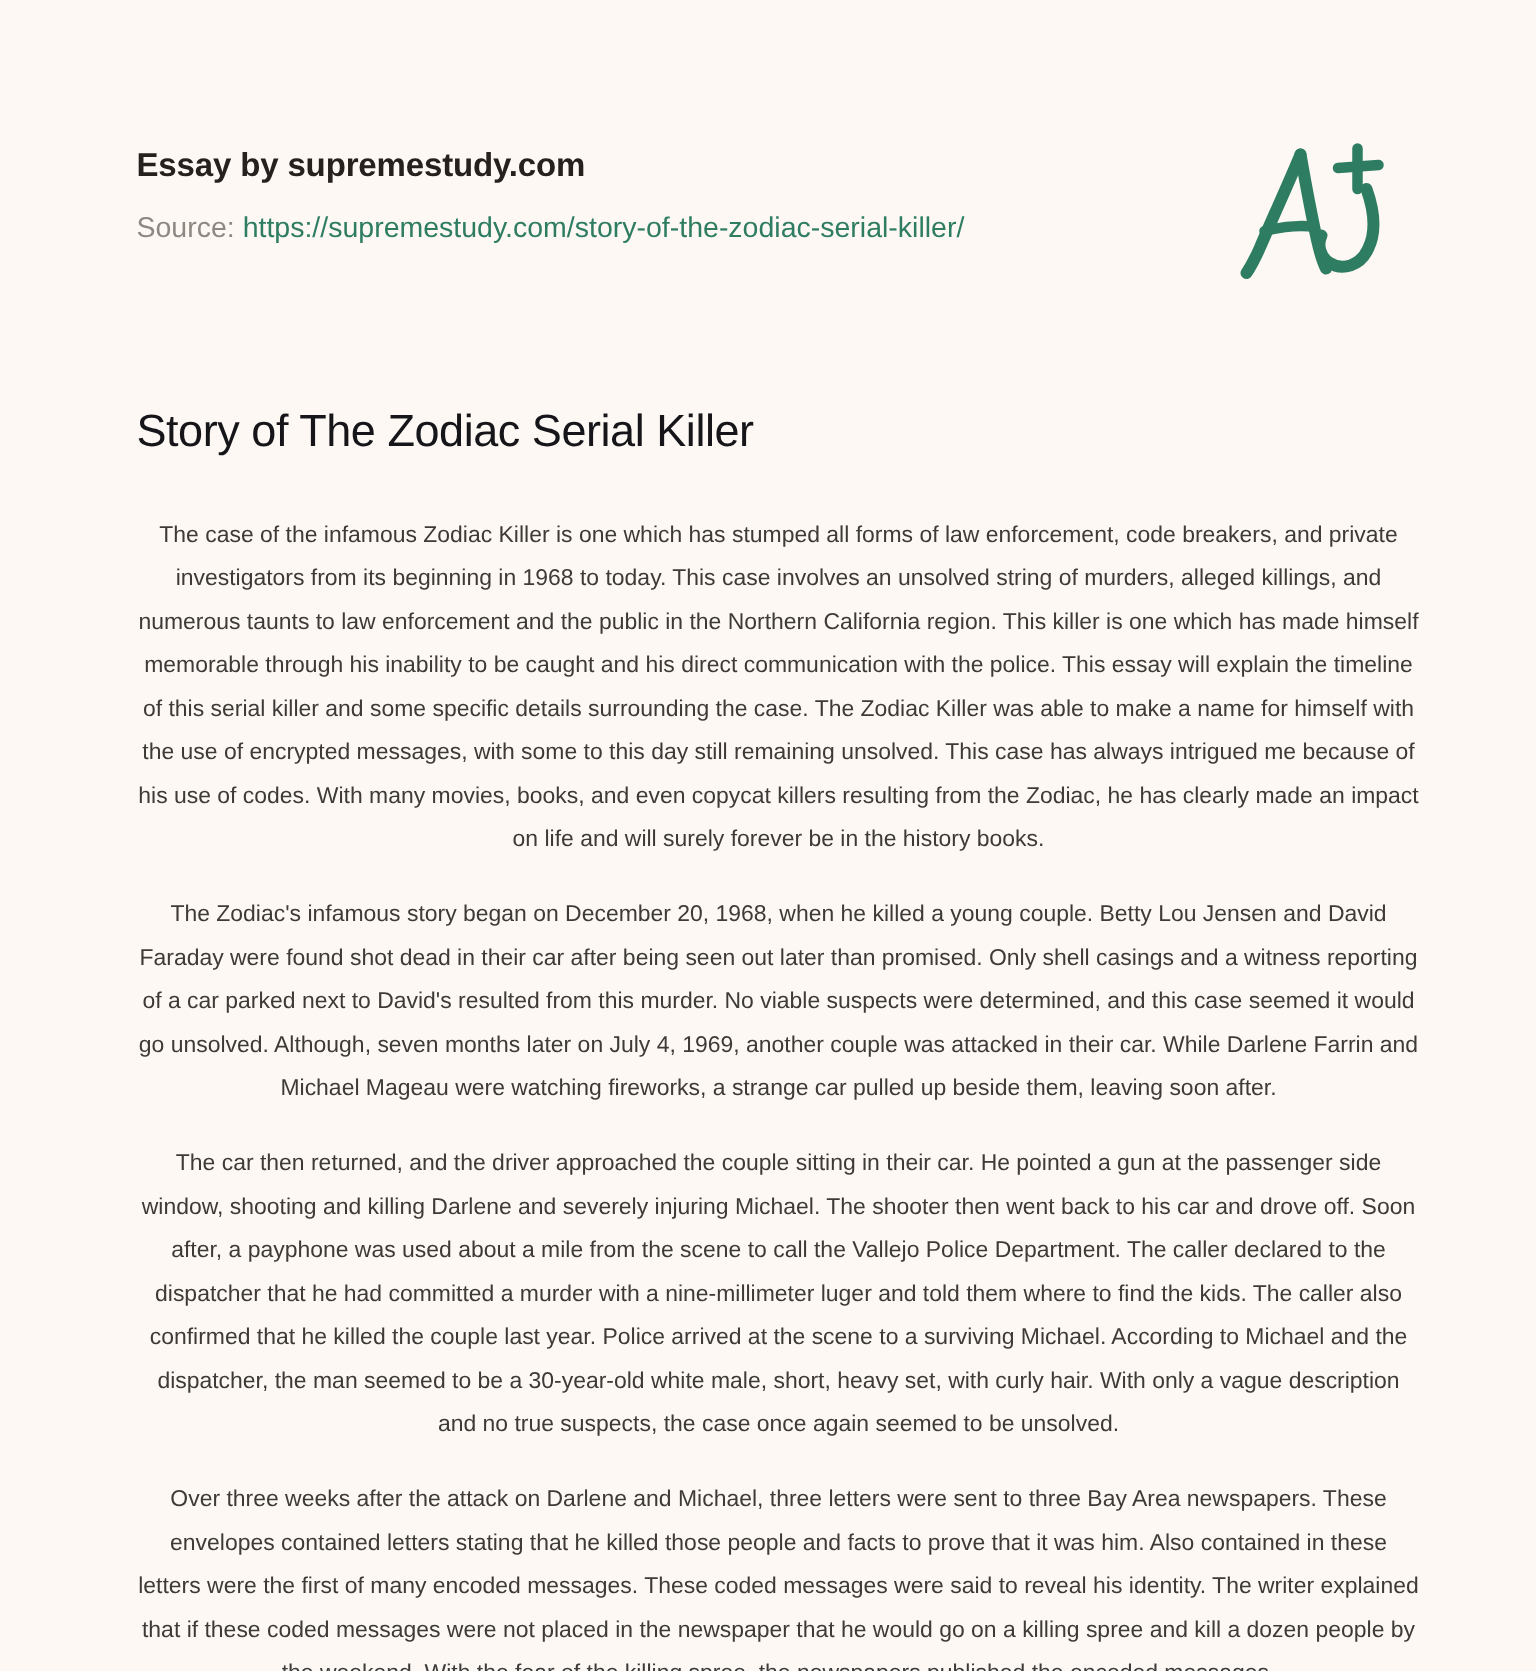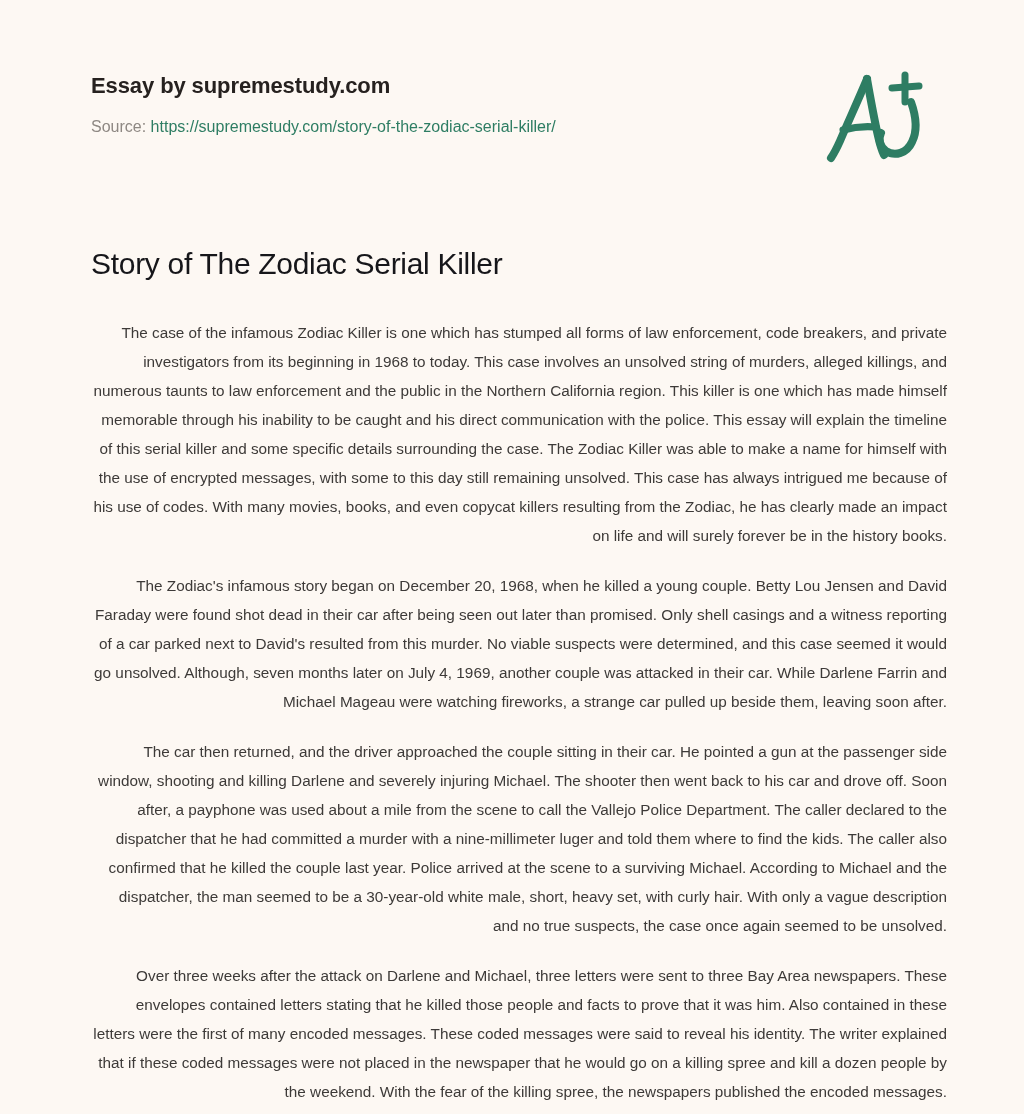--- a/index.html
+++ b/index.html
@@ -13,20 +13,21 @@
     font-family: "Liberation Sans", "DejaVu Sans", sans-serif;
     overflow: hidden;
     position: relative;
   }
 
   .page {
     width: 1024px;
     height: 1065px;
     position: relative;
     box-sizing: border-box;
+    margin-top: 24px;
   }
 
   
   .header {
     position: absolute;
     left: 0;
     top: 0;
     width: 1024px;
     height: 200px;
   }
@@ -39,21 +40,21 @@
     font-weight: bold;
     color: #26211f;
     letter-spacing: -0.1px;
     white-space: nowrap;
   }
 
   .source-line {
     position: absolute;
     left: 91px;
     top: 119px;
-    font-size: 16px;
+    font-size: 19px;
     white-space: nowrap;
     line-height: 1;
   }
 
   .source-label {
     color: #8e8883;
   }
 
   .source-url {
     color: #2e7d63;
@@ -93,21 +94,21 @@
 
   .body-copy {
     margin-top: 36px;
   }
 
   .body-copy p {
     margin: 0 0 21px 0;
     font-size: 15.3px;
     line-height: 29px;
     color: #3d3a38;
-    text-align: right;
+    text-align: center;
   }
 
   .body-copy p:last-child {
     margin-bottom: 0;
   }
 </style>
 </head>
 <body>
 
 <div class="page">

